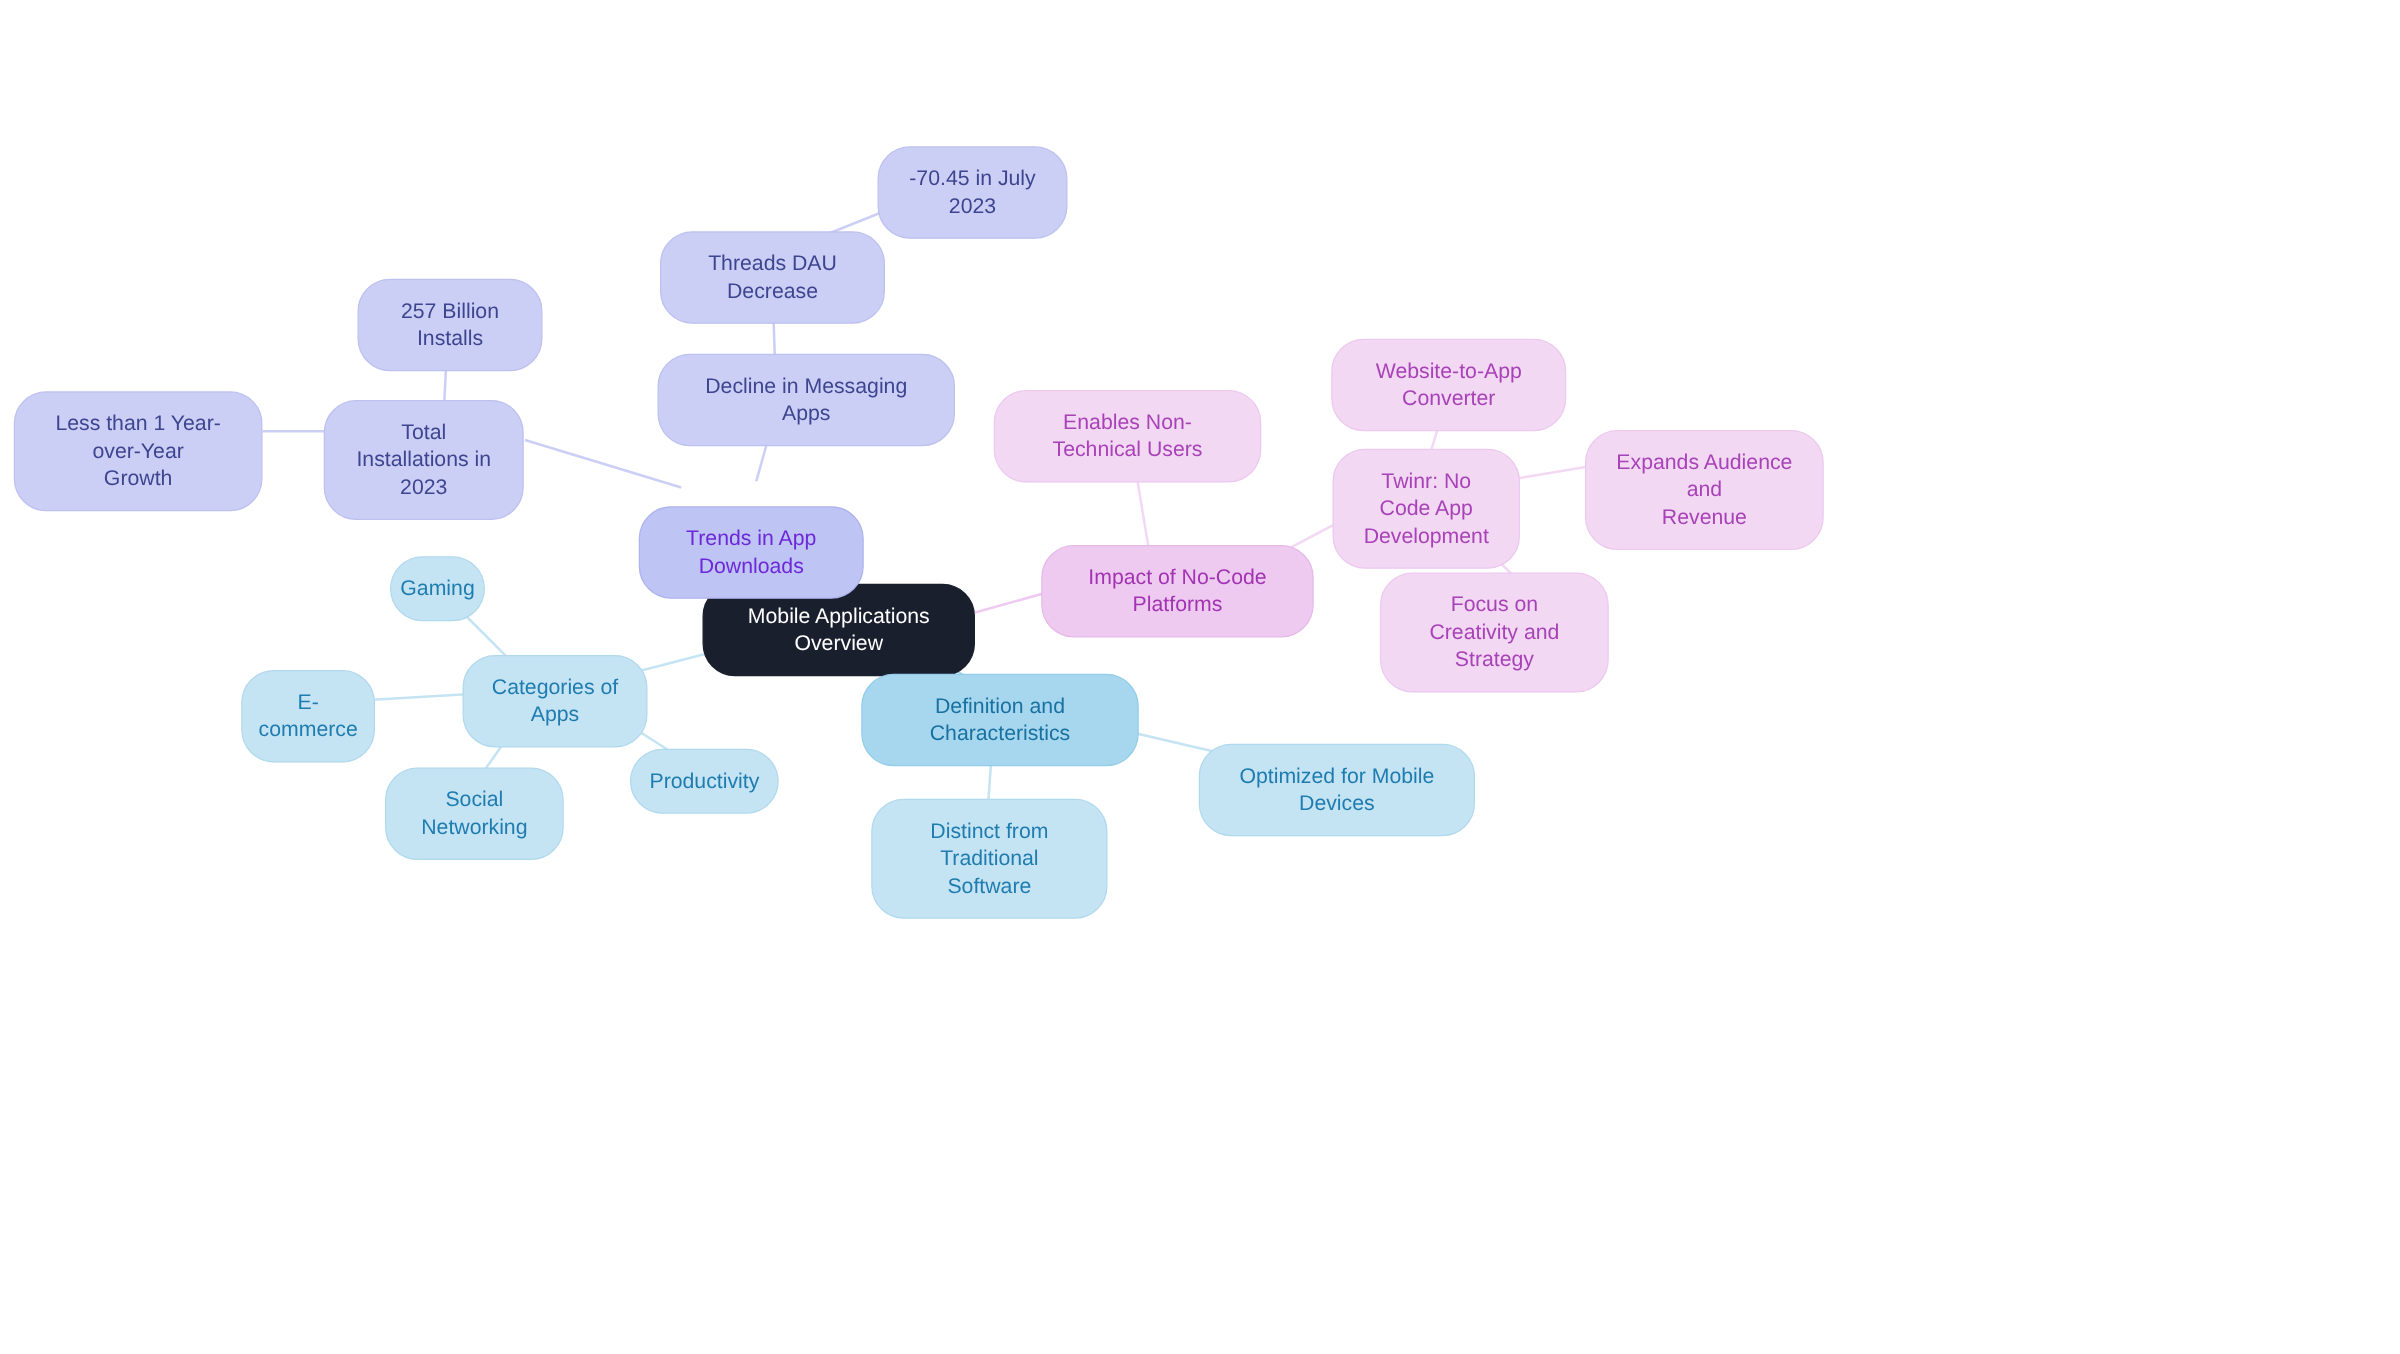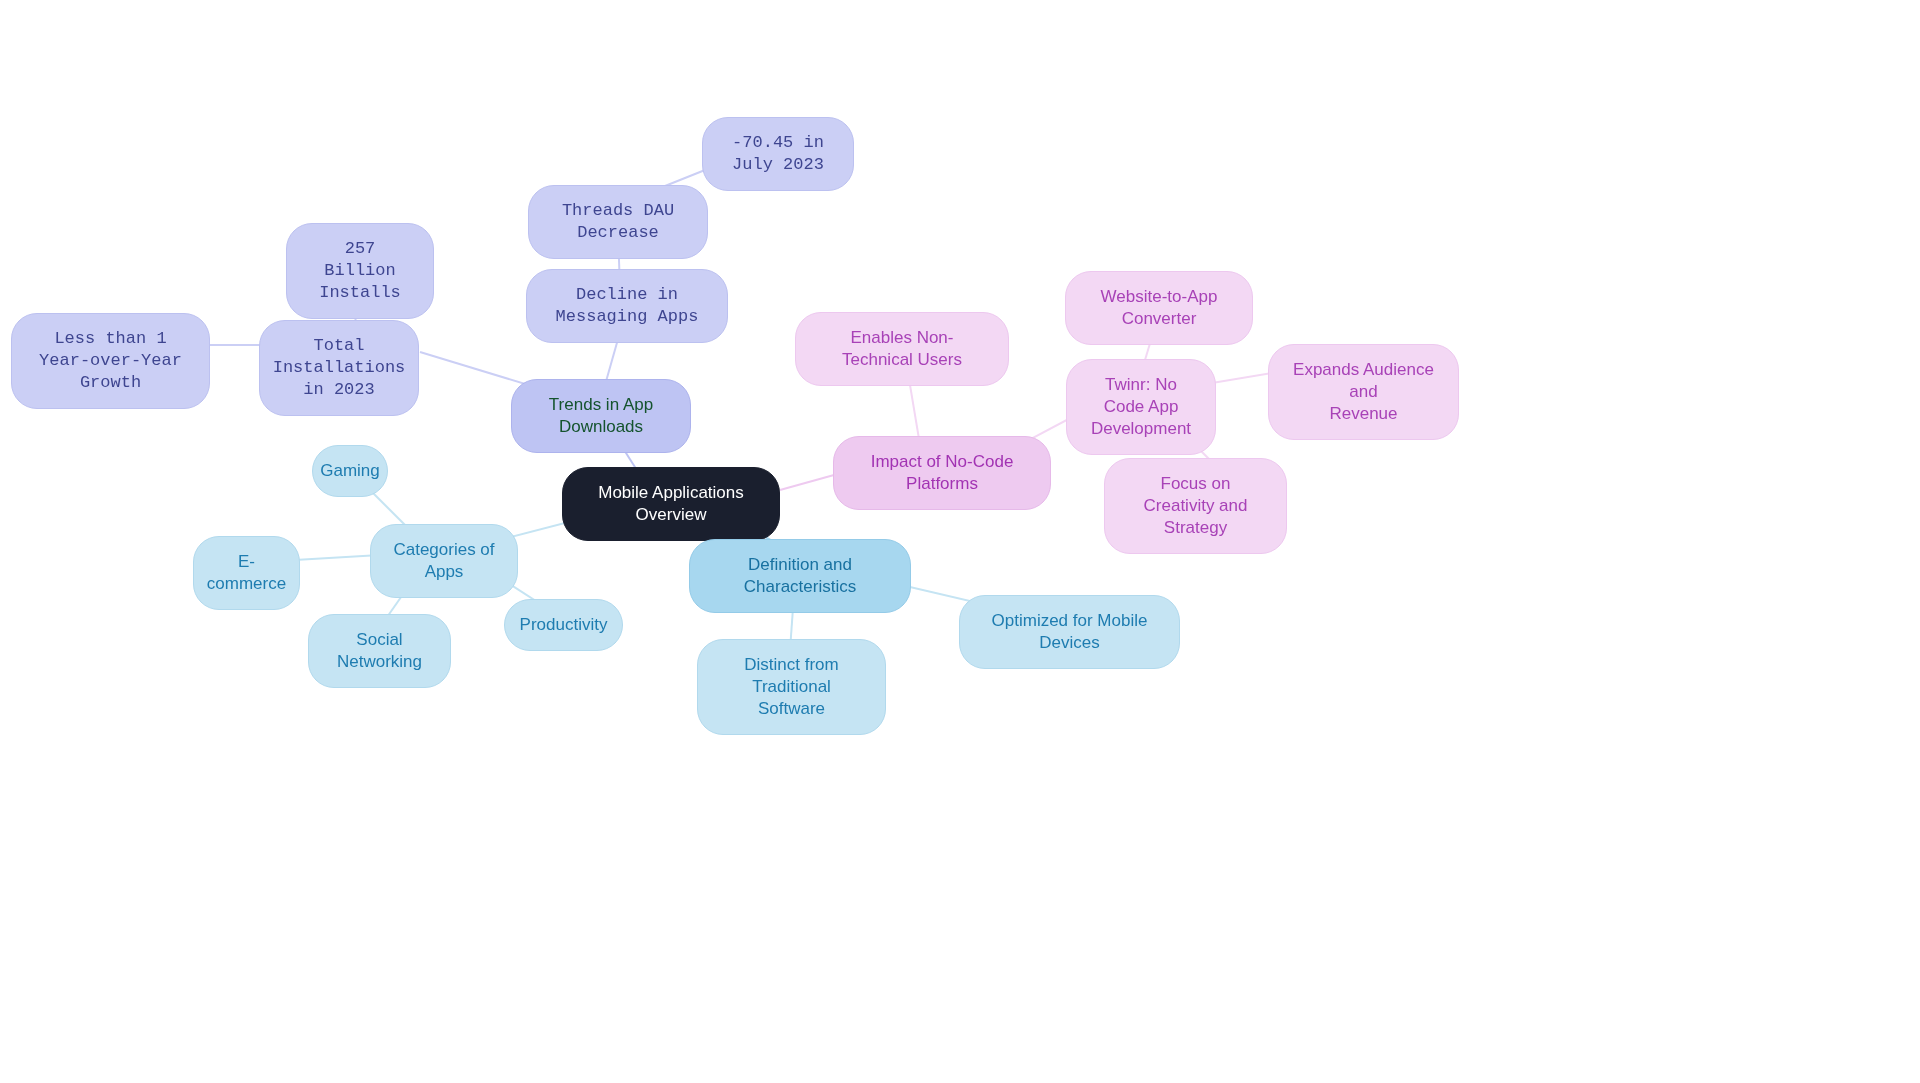--- a/index.html
+++ b/index.html
@@ -39,28 +39,28 @@
     color: #1871a0;
     border: 1px solid #94cbe8;
   }
   .blue-2 {
     background: #c5e4f3;
     color: #1e7cb0;
     border: 1px solid #b1d9ed;
   }
   .lavender-1 {
     background: #bec4f3;
-    color: #14532d;
+    color: #6d28d9;
     border: 1px solid #adb3ed;
+    margin-top: 26px;
   }
   .lavender-2 {
     background: #cbcff5;
     color: #3e4590;
     border: 1px solid #bcc1f0;
-    font-family: Liberation Mono, monospace;
   }
   .pink-1 {
     background: #eecaf0;
     color: #a233b3;
     border: 1px solid #e6b9e9;
   }
   .pink-2 {
     background: #f3d8f4;
     color: #a842b7;
     border: 1px solid #edc8ef;
@@ -113,21 +113,21 @@
 <div class="node blue-2" style="left:312px; top:445px; width:76px;">Gaming</div>
 <div class="node blue-2" style="left:193px; top:536px; width:107px;">E-commerce</div>
 <div class="node blue-2" style="left:308px; top:614px; width:143px;">Social Networking</div>
 <div class="node blue-2" style="left:504px; top:599px; width:119px;">Productivity</div>
 
 <div class="node lavender-1" style="left:511px; top:379px; width:180px;">Trends in App Downloads</div>
 <div class="node lavender-2" style="left:259px; top:320px; width:160px;">Total Installations in 2023</div>
 <div class="node lavender-2" style="left:286px; top:223px; width:148px;">257 Billion Installs</div>
 <div class="node lavender-2" style="left:11px; top:313px; width:199px;">Less than 1 Year-over-Year
 Growth</div>
-<div class="node lavender-2" style="left:526px; top:269px; width:202px;">Decline in Messaging Apps</div>
+<div class="node lavender-2" style="left:526px; top:283px; width:238px;">Decline in Messaging Apps</div>
 <div class="node lavender-2" style="left:528px; top:185px; width:180px;">Threads DAU Decrease</div>
 <div class="node lavender-2" style="left:702px; top:117px; width:152px;">-70.45 in July 2023</div>
 
 <div class="node pink-1" style="left:833px; top:436px; width:218px;">Impact of No-Code Platforms</div>
 <div class="node pink-2" style="left:795px; top:312px; width:214px;">Enables Non-Technical Users</div>
 <div class="node pink-2" style="left:1066px; top:359px; width:150px;">Twinr: No Code App
 Development</div>
 <div class="node pink-2" style="left:1065px; top:246px; width:188px;margin-top:25px;">Website-to-App Converter</div>
 <div class="node pink-2" style="left:1268px; top:344px; width:191px;">Expands Audience and
 Revenue</div>

